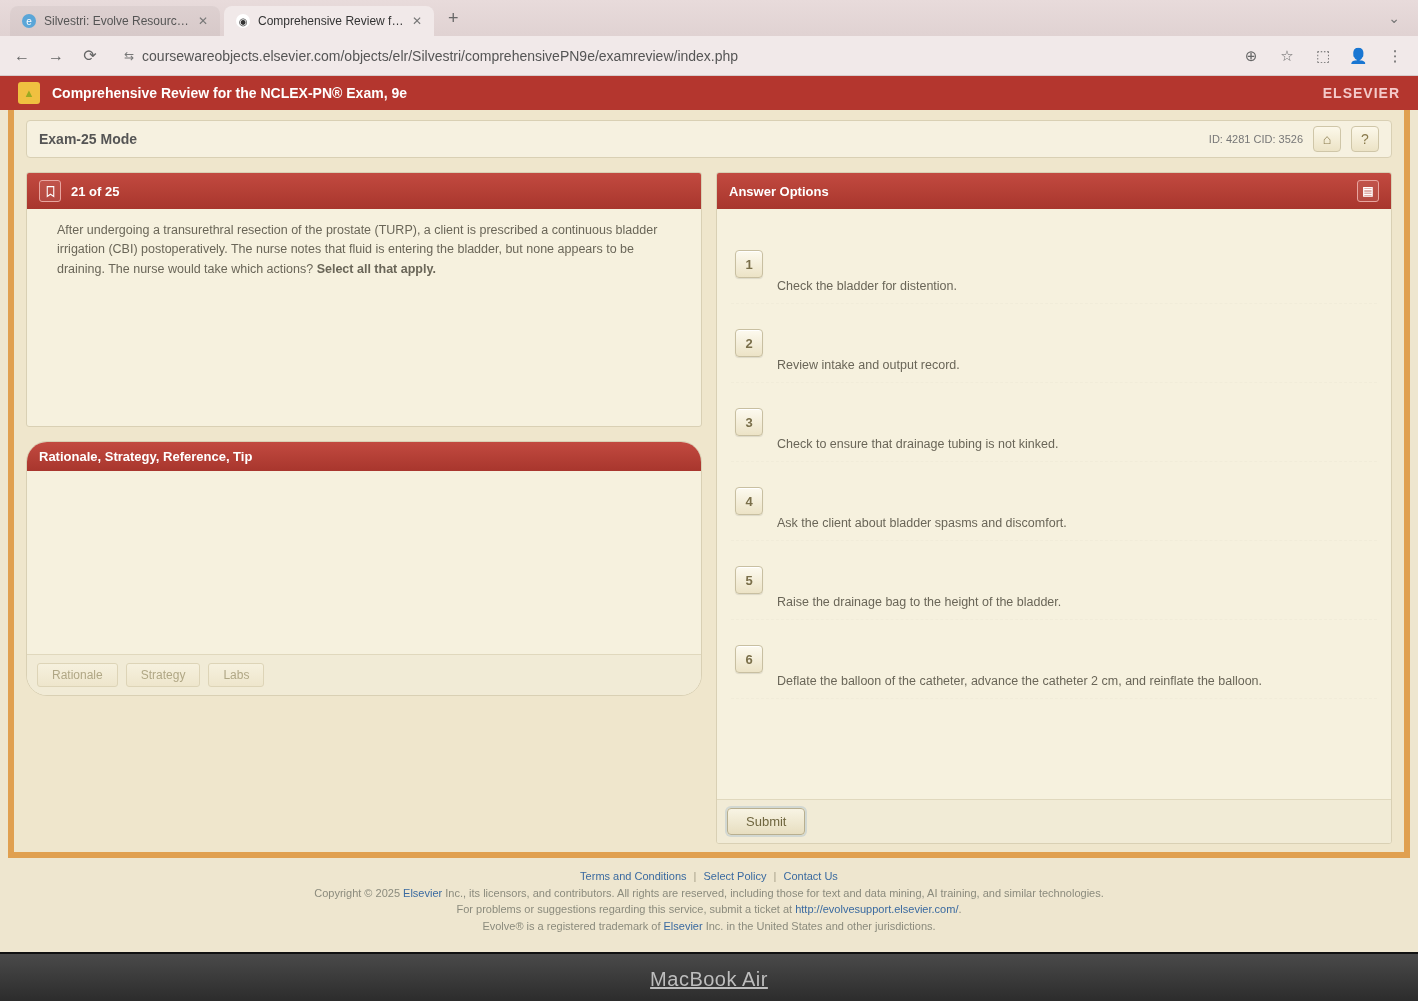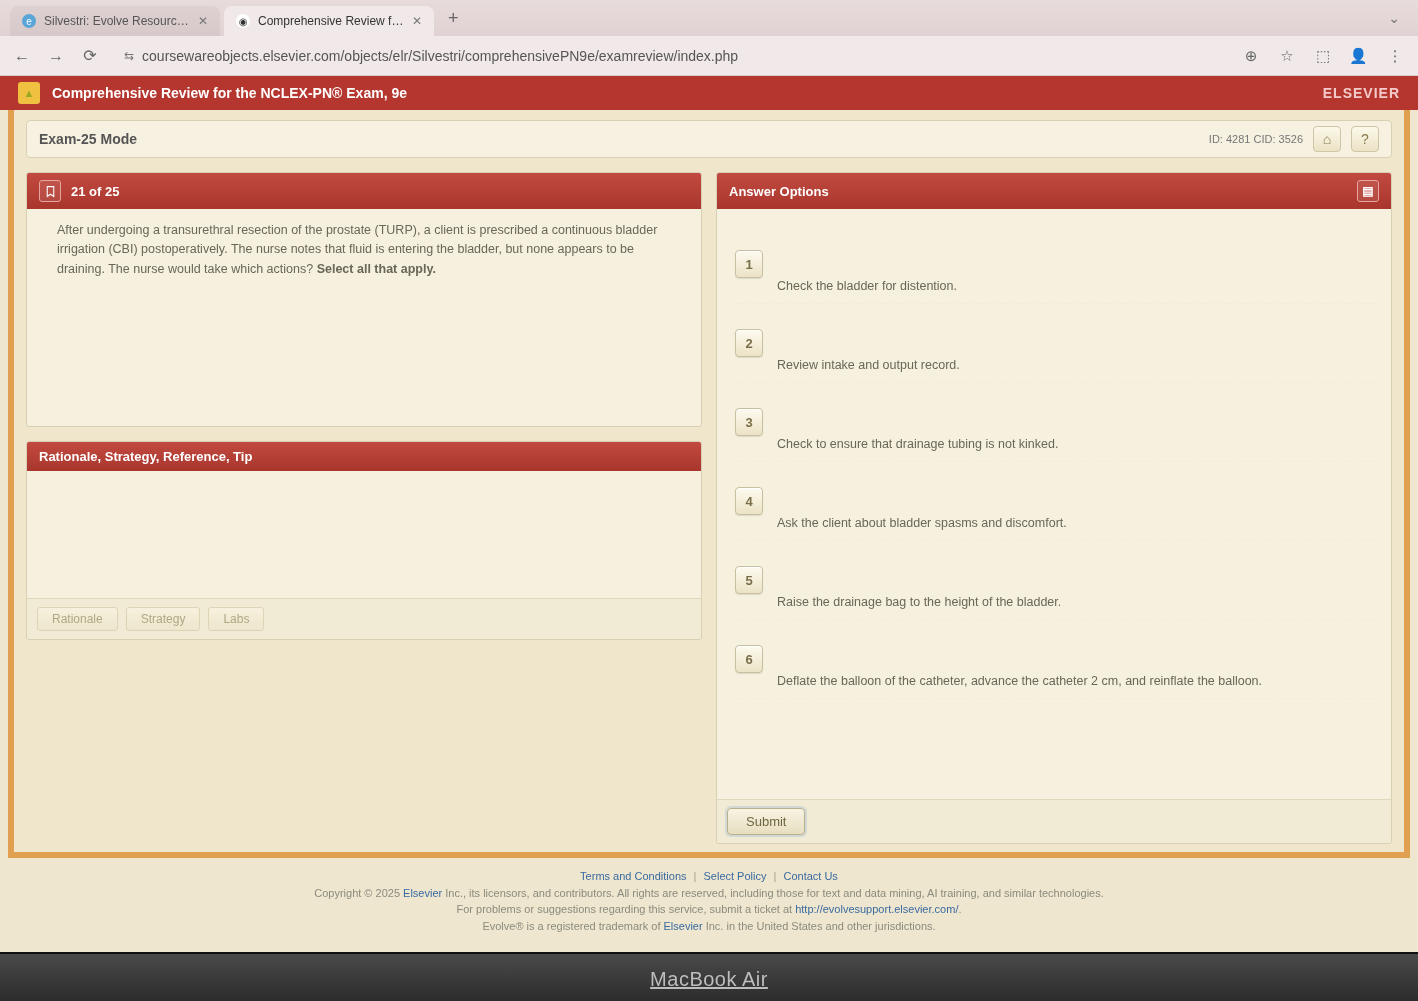--- a/index.html
+++ b/index.html
@@ -96,21 +96,21 @@
   .bookmark-btn svg { width:13px; height:13px; }
   .panel-header .hdr-icon {
     margin-left:auto; width:22px; height:22px; border:1px solid #e8a59f;
     border-radius:3px; display:flex; align-items:center; justify-content:center;
     background:rgba(255,255,255,0.08); cursor:pointer; color:#fff; font-size:12px;
   }
   .panel-body { padding:12px 30px; color:#6a6658; font-size:12.5px; line-height:1.55; }
   .panel-body .bold { font-weight:bold; }
 
   .question-panel { height:255px; }
-  .rationale-panel { height:199px; }
+  .rationale-panel { height:255px;border-radius:21px; }
   .answer-panel { height:672px; }
 
   .answer-body { padding:16px 14px 10px 14px; flex:1; overflow:auto;}
   .opt-row {
     display:flex; align-items:center; gap:14px;
     padding:10px 4px 10px 4px; border-bottom:1px dashed rgba(0,0,0,0.02);
   }
   .opt-num {
     width:28px; height:28px; border:1px solid #c8bfa1; border-radius:4px;
     background:linear-gradient(#fdfae f,#ece3c6);

